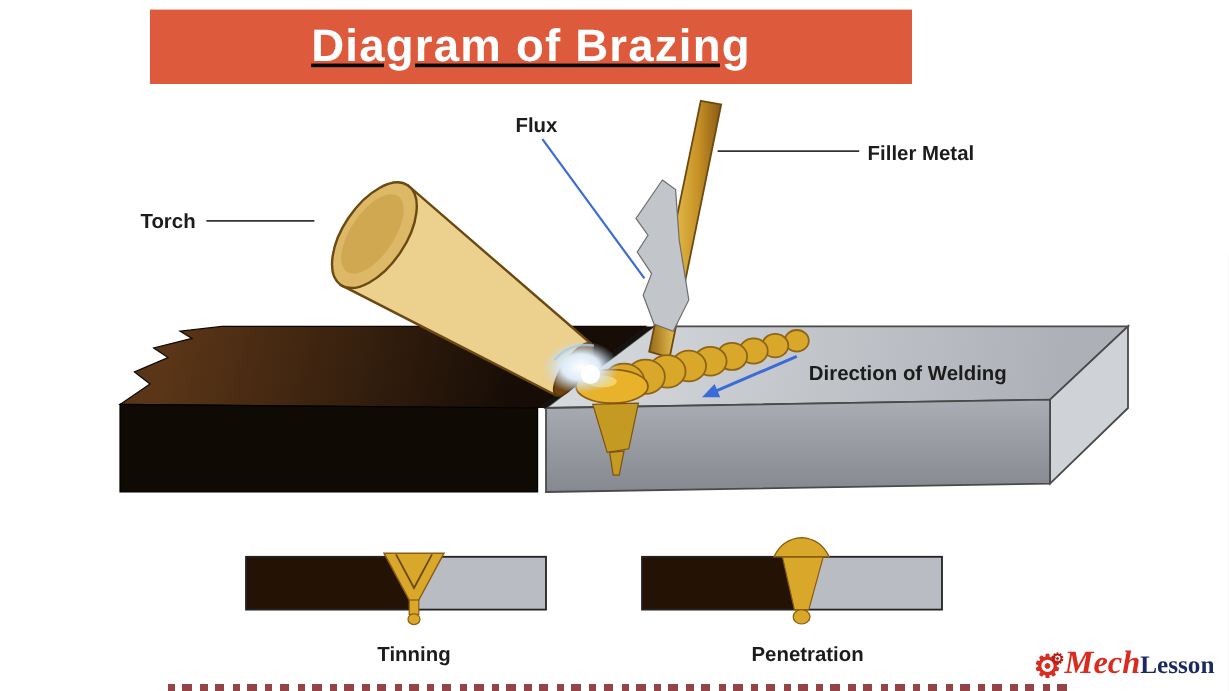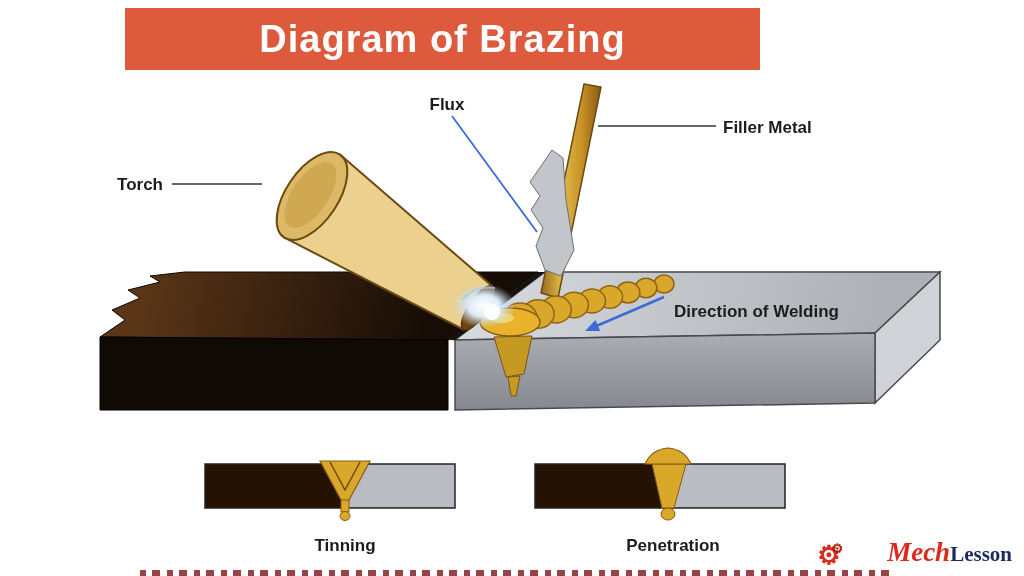--- a/index.html
+++ b/index.html
@@ -3,38 +3,38 @@
 <meta charset="utf-8">
 <style>
   html,body{margin:0;padding:0;background:#e9e9e9;}
   .stage{
     position:relative;width:1024px;height:576px;background:#ffffff;overflow:hidden;
     font-family:"Liberation Sans",sans-serif;
   }
   .banner{
     position:absolute;left:125px;top:8px;width:635px;height:62px;
     background:var(--banner,#dd5b3c);
-    display:flex;align-items:center;justify-content:center;
+    display:flex;align-items:center;justify-content:center;text-decoration:underline;
   }
   .banner h1{
     margin:0;color:#ffffff;font-size:38px;font-weight:bold;letter-spacing:1px;
     font-family:"Liberation Sans",sans-serif;
   }
   svg{position:absolute;left:0;top:0;}
   svg text{
     font-family:"Liberation Sans",sans-serif;font-weight:bold;fill:#1c1c1c;font-size:17px;
   }
   .logo{
     position:absolute;right:12px;bottom:8px;display:flex;align-items:baseline;
     font-family:"Liberation Serif",serif;font-weight:bold;
   }
   .gear{color:var(--logo-red,#d92b1f);line-height:1;}
   .gear-big{font-size:26px;position:relative;top:3px;}
   .gear-small{font-size:13px;position:relative;left:-9px;top:-8px;margin-right:-9px;color:#b31f14;}
-  .logo-mech{color:var(--logo-red,#d92b1f);font-size:27px;font-style:italic;margin-left:44px;}
+  .logo-mech{color:var(--logo-red,#d92b1f);font-size:27px;font-style:italic;}
   .logo-lesson{color:var(--logo-navy,#1b2a5e);font-size:21px;}
   .cropped-text{
     position:absolute;left:140px;top:570px;width:750px;height:6px;opacity:.8;
     background:repeating-linear-gradient(90deg,#7a1518 0 6px,transparent 6px 12px,#7a1518 12px 20px,transparent 20px 27px);
   }
 </style>
 </head>
 <body>
 
 <div class="stage">

